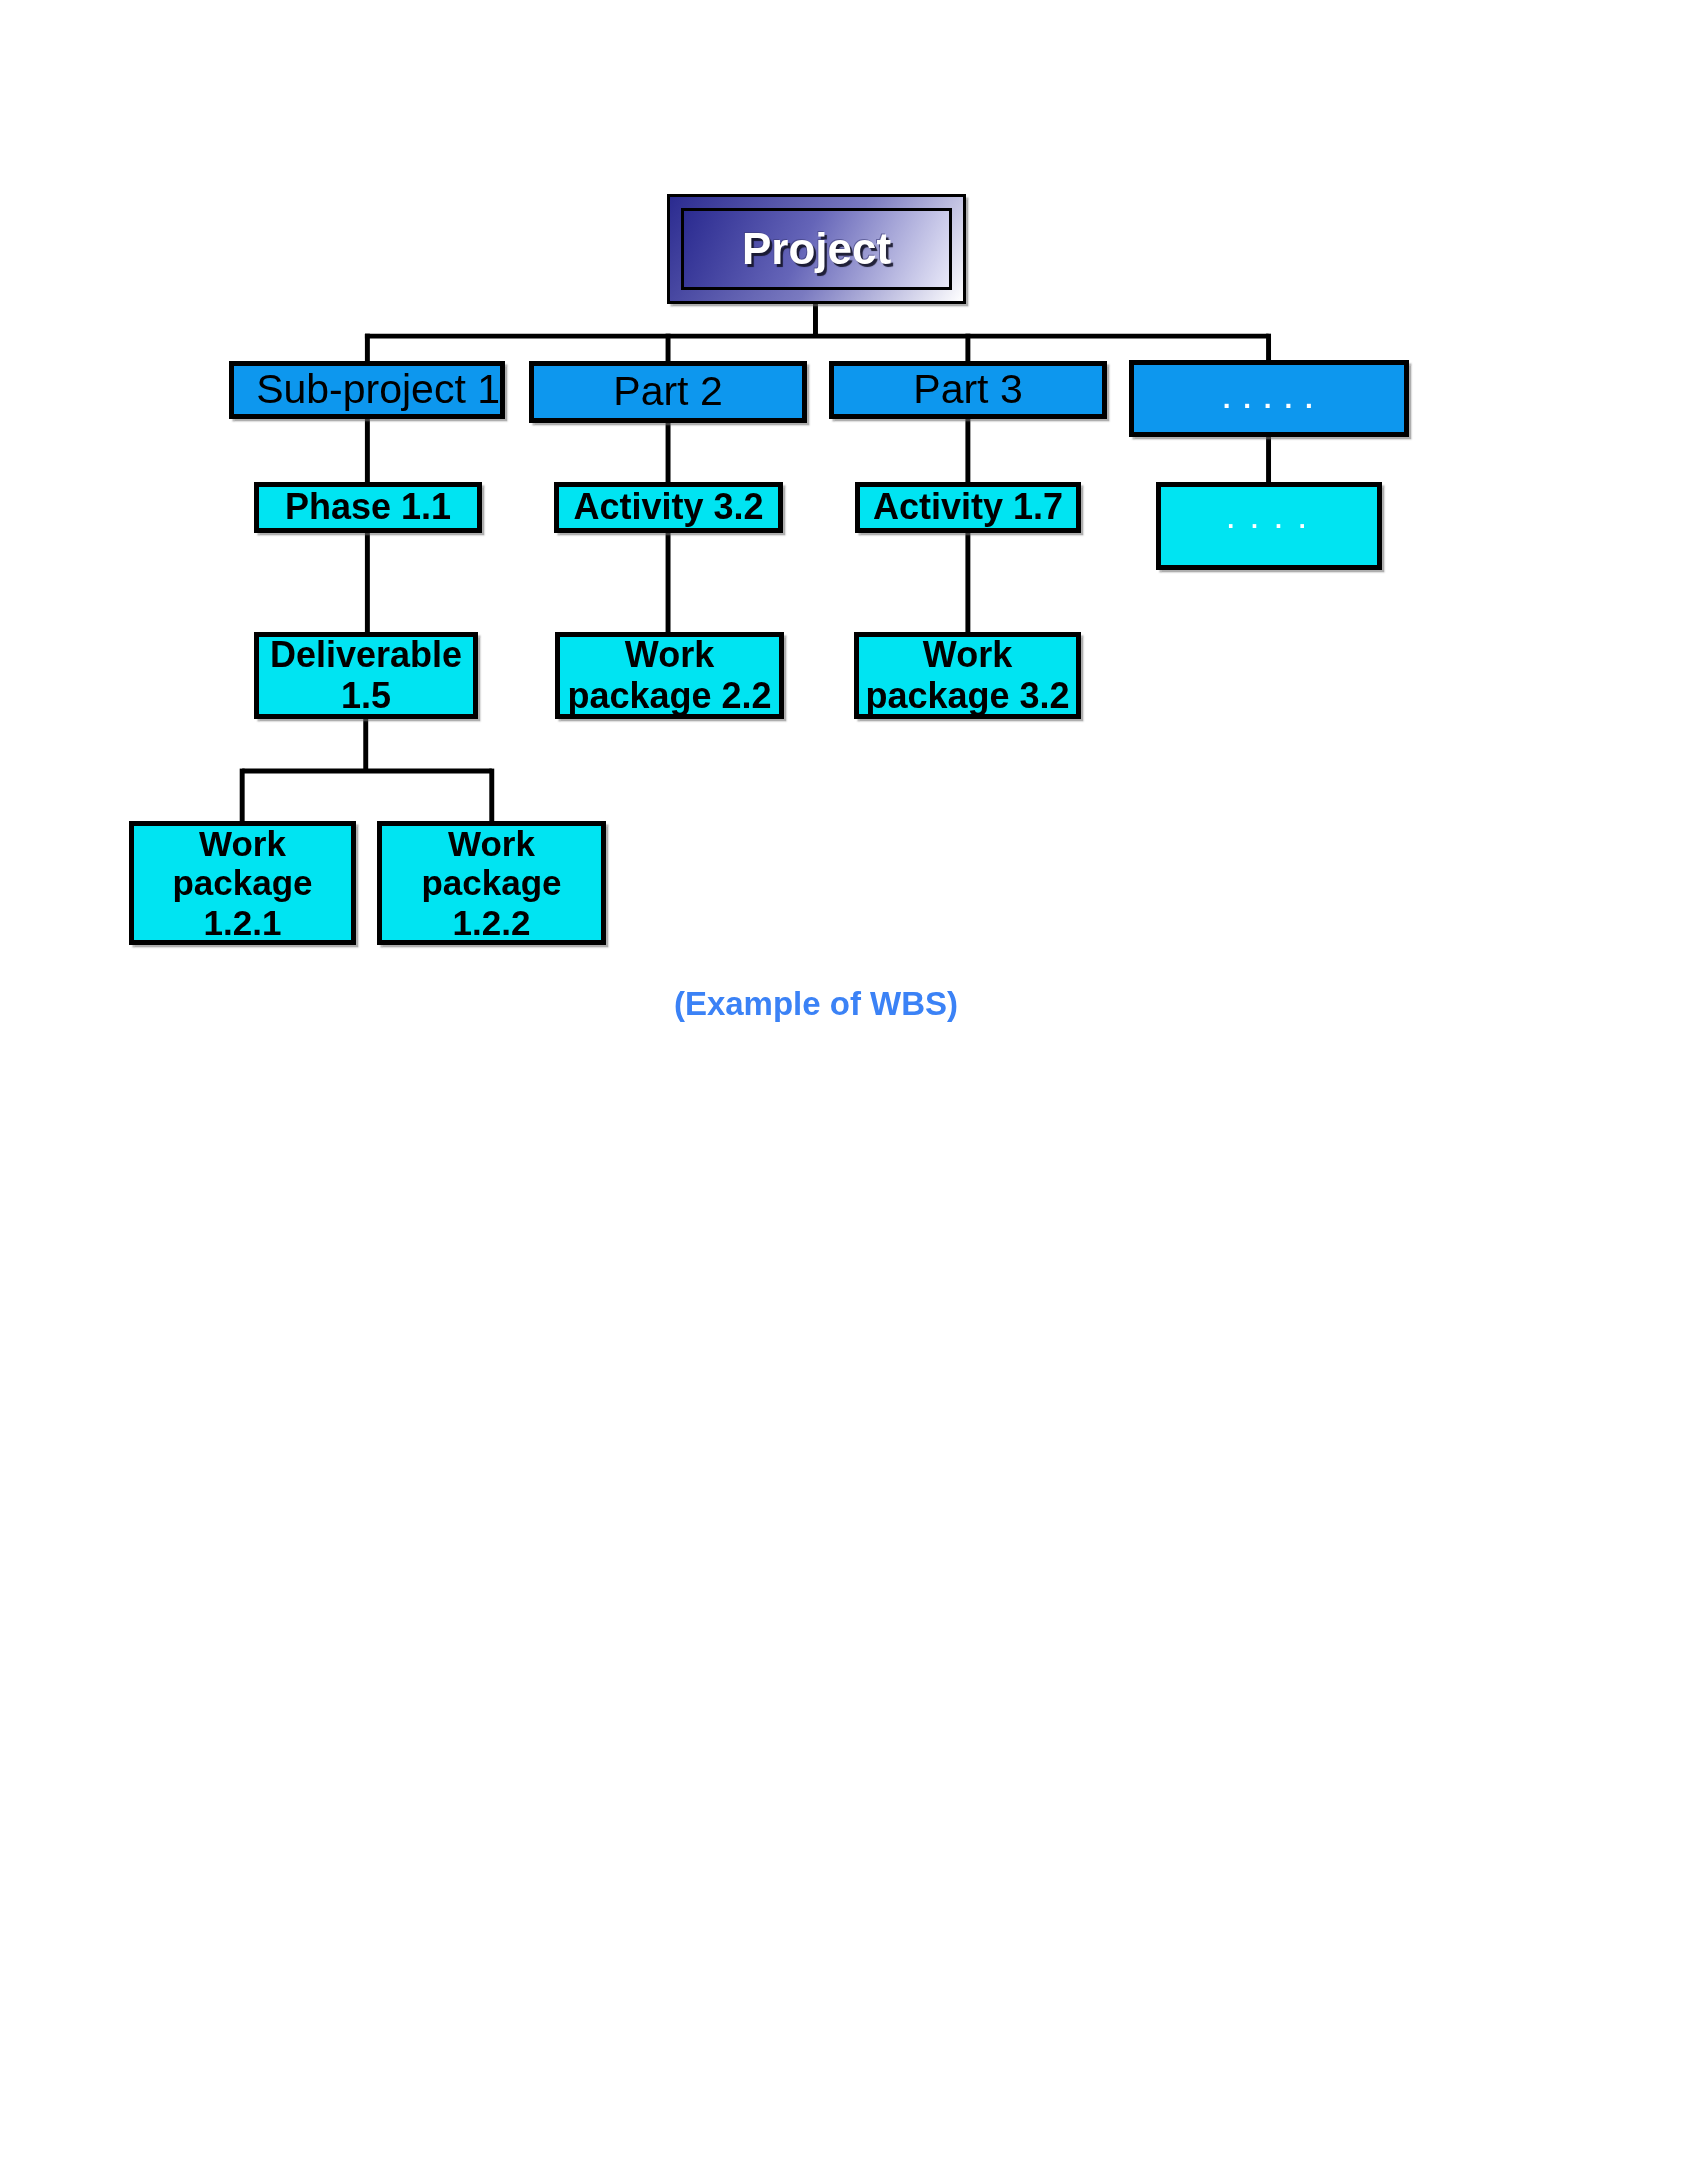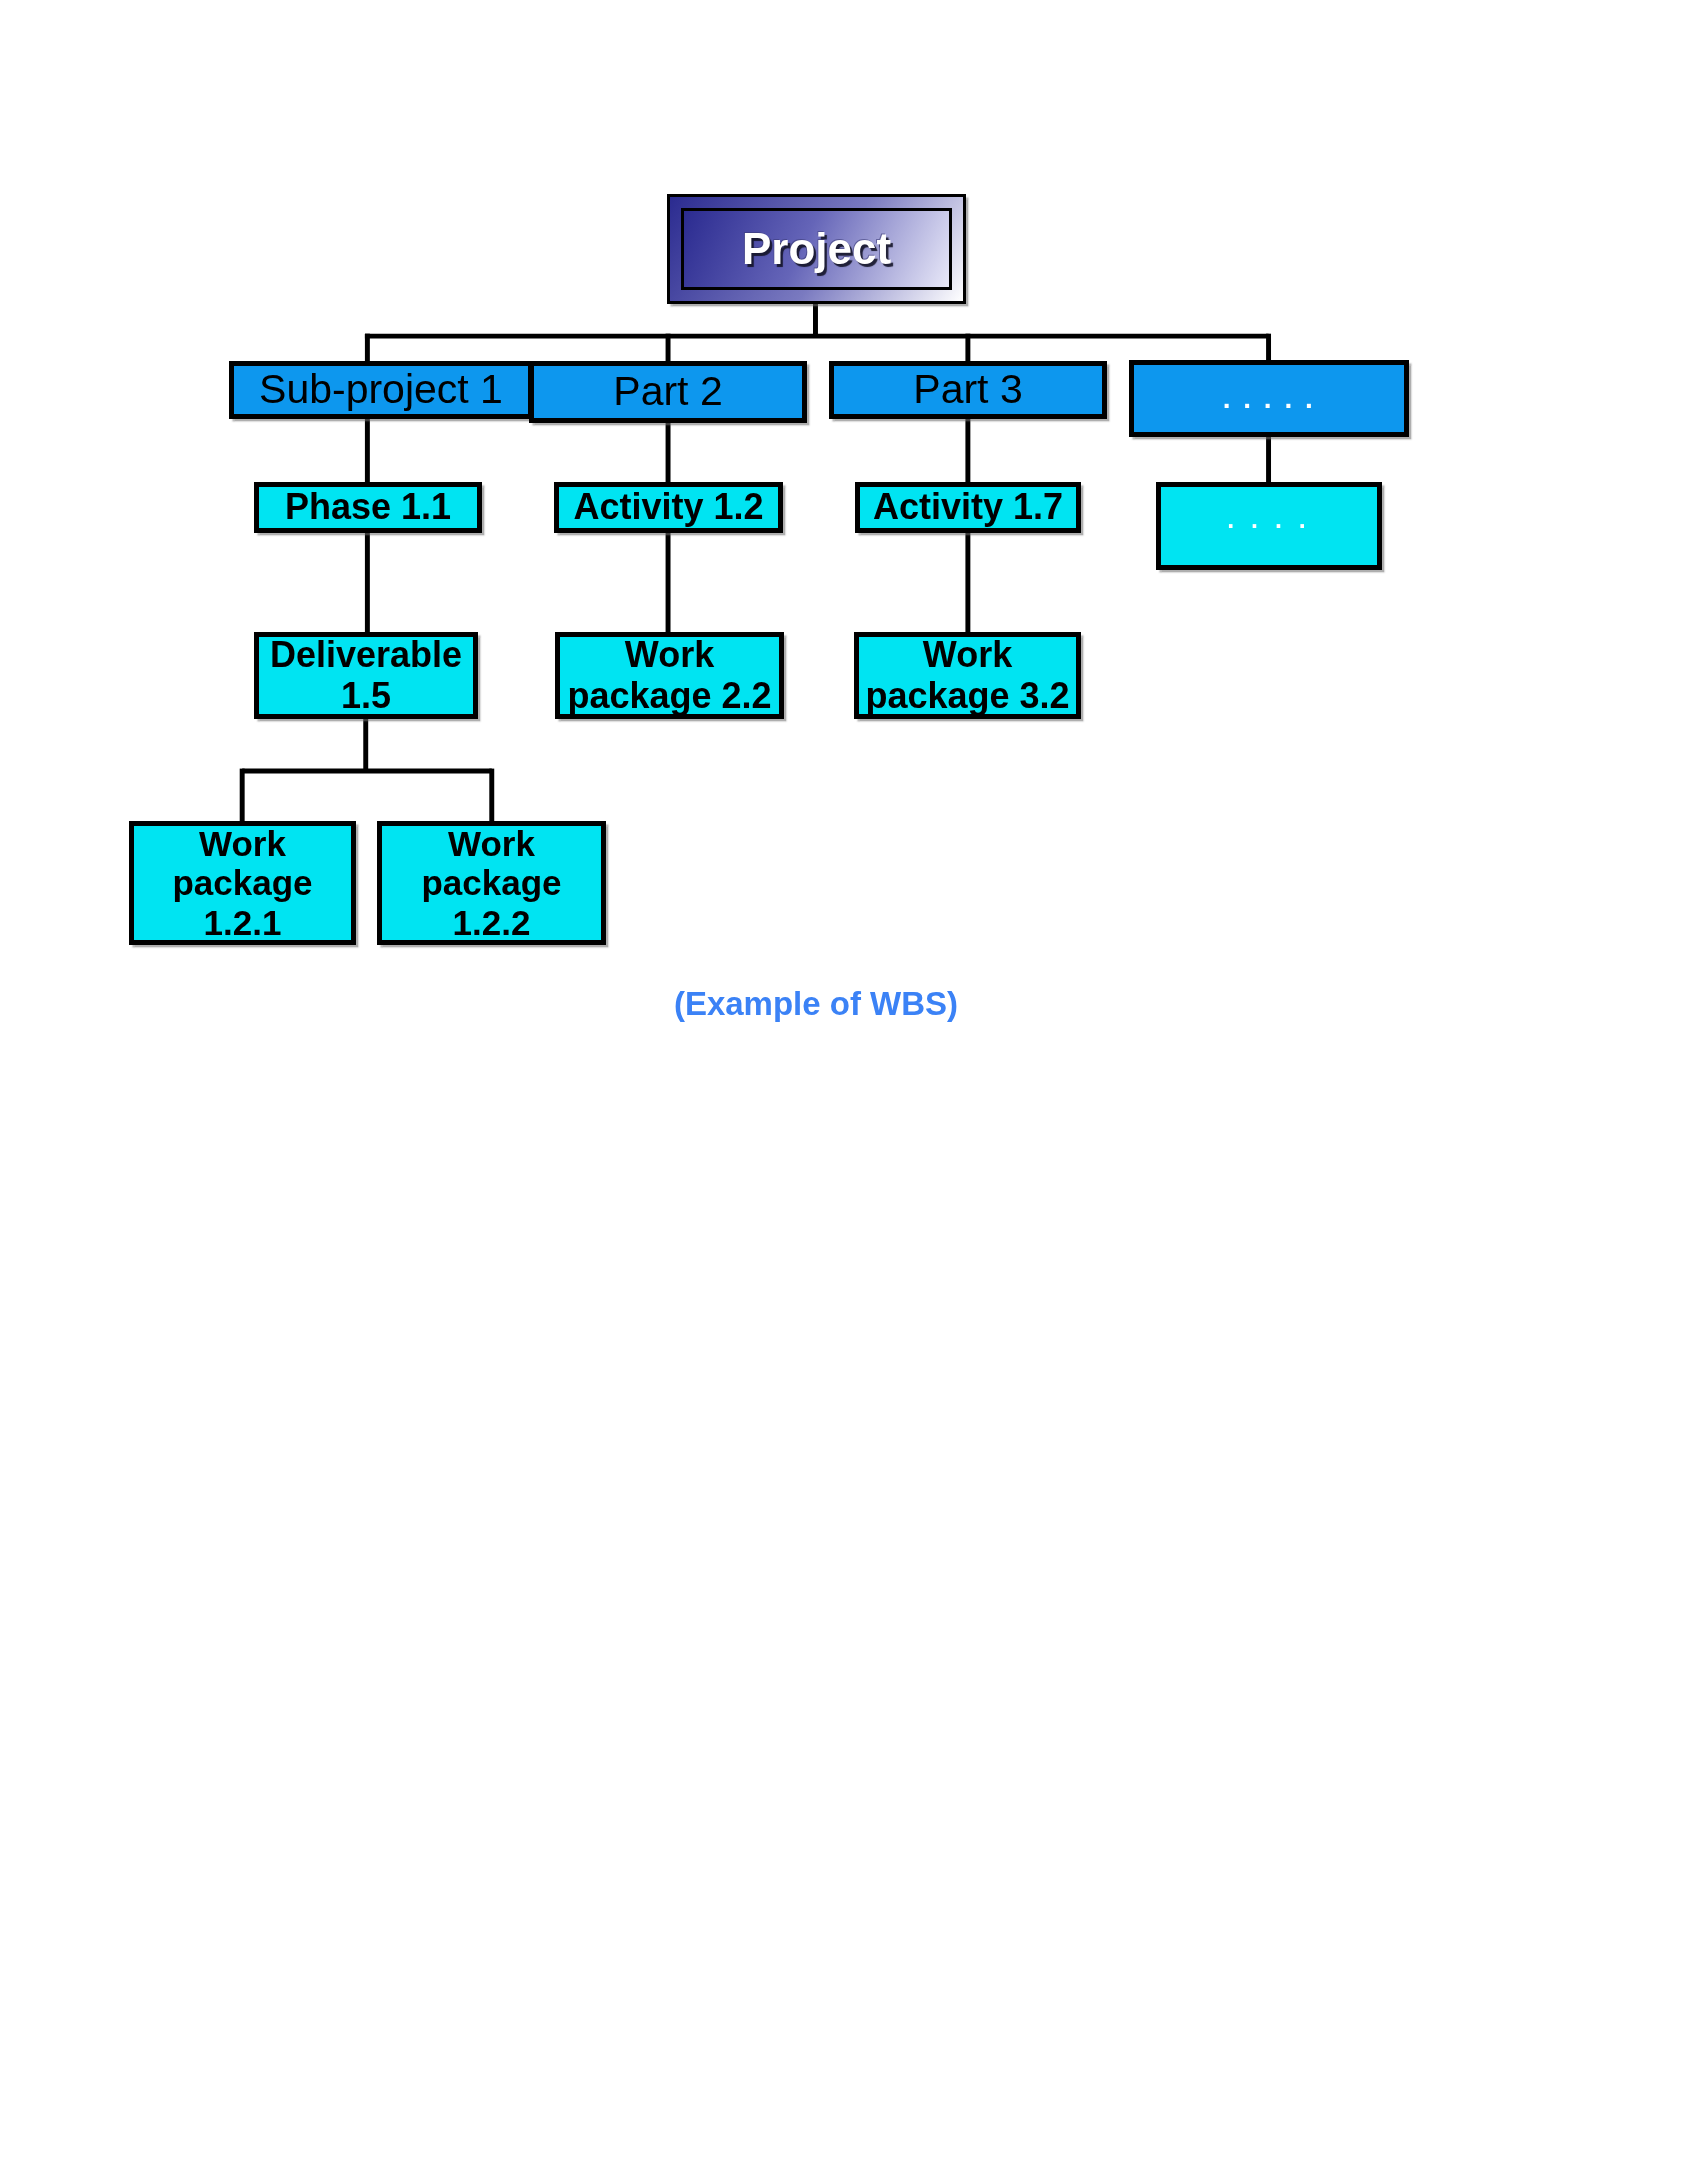--- a/index.html
+++ b/index.html
@@ -122,38 +122,38 @@
       <line x1="597" y1="933" x2="597" y2="1000"></line>
     </g>
   </svg>
 
   <div class="project-frame" style="left:667px; top:194px; width:299px; height:110px;">
     <div class="project-inner">
       <span class="label">Project</span>
     </div>
   </div>
 
-  <div class="node blue" style="left:229px; top:361px; width:304px; height:58px;">
+  <div class="node blue" style="left:229px; top:361px; width:276px; height:58px;justify-content:flex-end;">
     <span class="label">Sub-project 1</span>
   </div>
   <div class="node blue" style="left:529px; top:361px; width:278px; height:62px;">
     <span class="label">Part 2</span>
   </div>
   <div class="node blue" style="left:829px; top:361px; width:278px; height:58px;">
     <span class="label">Part 3</span>
   </div>
   <div class="node blue dots5" style="left:1129px; top:360px; width:280px; height:77px;">
     <span class="label">. . . . .</span>
   </div>
 
   <div class="node cyan" style="left:254px; top:482px; width:228px; height:51px;">
     <span class="label">Phase 1.1</span>
   </div>
   <div class="node cyan" style="left:554px; top:482px; width:229px; height:51px;">
-    <span class="label">Activity 1.2</span>
+    <span class="label">Activity 3.2</span>
   </div>
   <div class="node cyan" style="left:855px; top:482px; width:226px; height:51px;">
     <span class="label">Activity 1.7</span>
   </div>
   <div class="node cyan dots4" style="left:1156px; top:482px; width:226px; height:88px;">
     <span class="label">. . . .</span>
   </div>
 
   <div class="node cyan" style="left:254px; top:632px; width:224px; height:87px;">
     <span class="label">Deliverable

